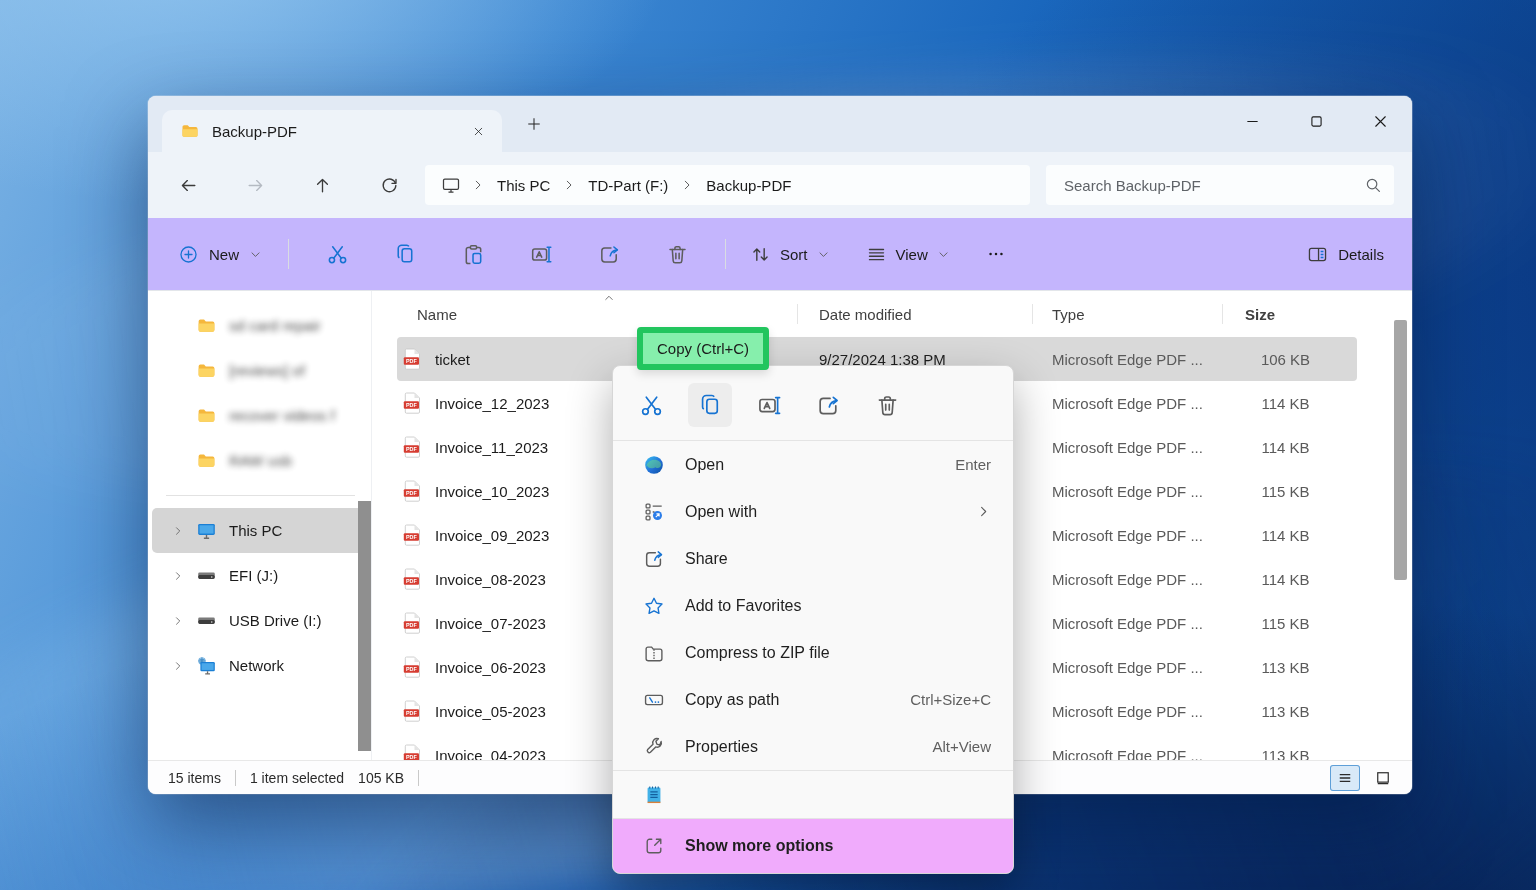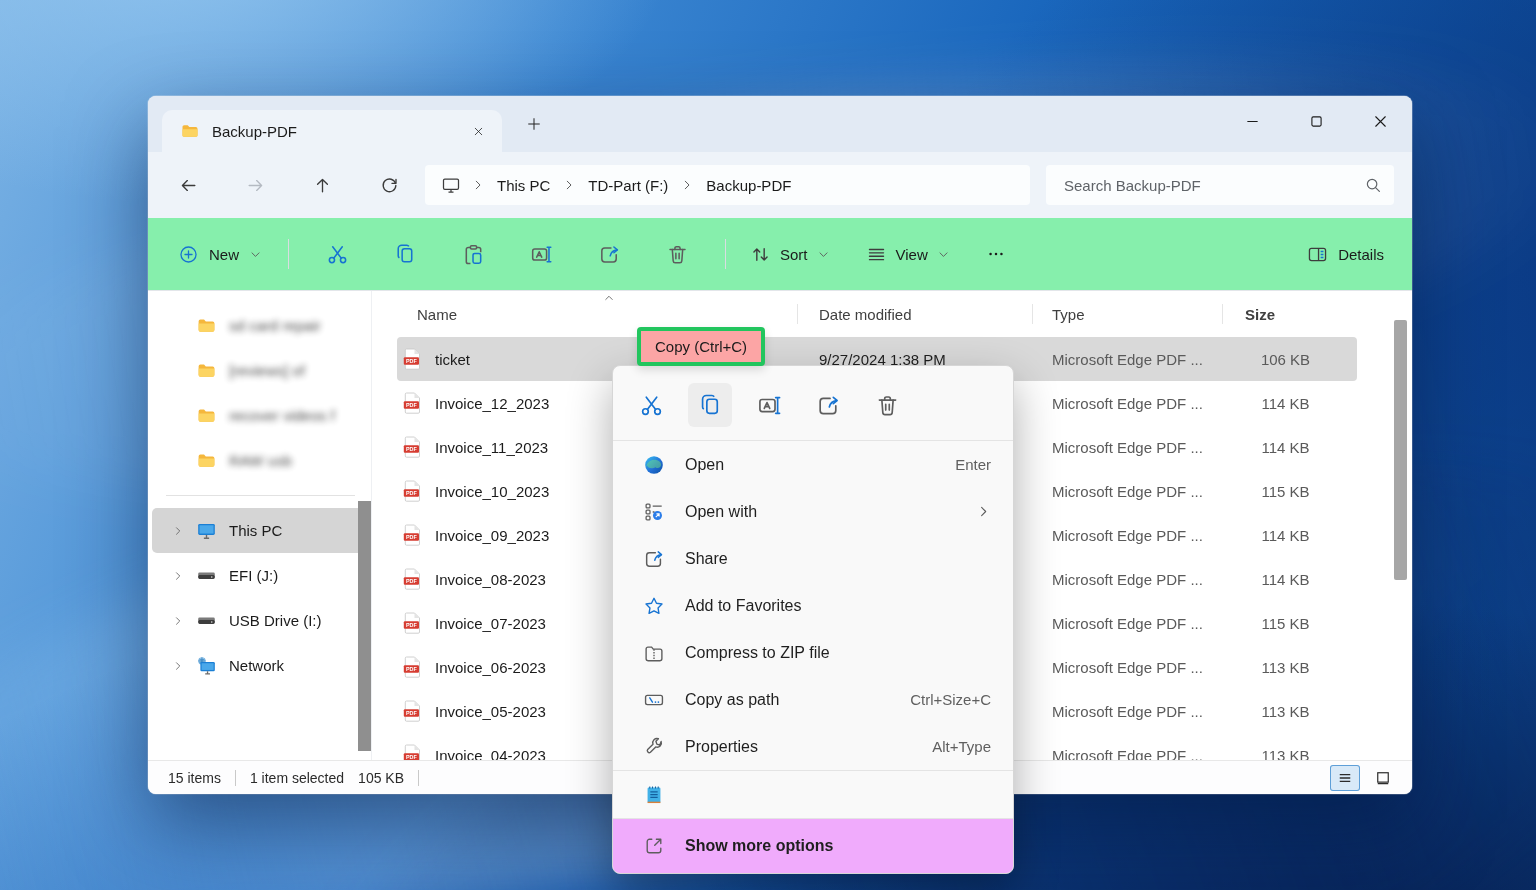--- a/index.html
+++ b/index.html
@@ -54,21 +54,21 @@
   .crumb-field .icon.pc { width:20px; height:20px; margin:0 6px; }
   .crumb-sep { width:14px; height:14px; color:#5a5a5a; margin:0 4px; flex:0 0 auto; }
   .crumb { font-size:15px; padding:3px 8px; border-radius:4px; white-space:nowrap; }
   .search-field { width:348px; height:40px; background:#fbfdfe; border-radius:4px; display:flex; align-items:center;
     padding:0 12px 0 16px; }
   .search-input { border:none; outline:none; background:transparent; flex:1; font-size:15px;
     font-family:"Liberation Sans",sans-serif; color:#333; }
   .search-input::placeholder { color:#5f6368; opacity:1; }
   .search-field .icon { width:18px; height:18px; }
 
-  .toolbar { height:73px; background:#86efac; border-bottom:1px solid #e3e6ea; display:flex; align-items:center;
+  .toolbar { height:73px; background:#c4b5fd; border-bottom:1px solid #e3e6ea; display:flex; align-items:center;
     padding:0 20px 0 18px; flex:0 0 auto; }
   .tb-new { display:flex; align-items:center; gap:10px; padding:9px 12px; border-radius:5px; font-size:15px; }
   .tb-new .icon.plus { width:21px; height:21px; }
   .tb-new .icon.chev { width:13px; height:13px; color:#5a5a5a; }
   .tb-divider { width:1px; height:30px; background:#d9dde2; margin:0 14px; }
   .tb-icon-btn { width:44px; height:40px; margin:0 12px; display:flex; align-items:center; justify-content:center; border-radius:5px; }
   .tb-icon-btn .icon { width:23px; height:23px; }
   .tb-drop { display:flex; align-items:center; gap:9px; padding:9px 10px; border-radius:5px; font-size:15px; margin-right:16px; }
   .tb-drop .icon.main { width:21px; height:21px; }
   .tb-drop .icon.chev { width:13px; height:13px; color:#5a5a5a; }
@@ -118,21 +118,21 @@
   .statusbar { height:34px; background:#fdfdfe; border-top:1px solid #e8e8e8; display:flex; align-items:center;
     padding:0 14px 0 20px; font-size:14px; color:#2b2b2b; flex:0 0 auto; }
   .sb-sep { width:1px; height:16px; background:#c9c9c9; margin:0 14px; }
   .sb-gap { width:14px; }
   .sb-right { margin-left:auto; display:flex; gap:8px; align-items:center; }
   .view-toggle { width:30px; height:26px; display:flex; align-items:center; justify-content:center; border-radius:3px; }
   .view-toggle.selected { background:#d8e9f8; box-shadow:inset 0 0 0 1px #5e9fd8; }
   .view-toggle .icon { width:18px; height:18px; }
 
   
-  .tooltip { position:absolute; left:637px; top:327px; z-index:40; background:#fca5a5; border:4px solid #22c55e;
+  .tooltip { position:absolute; left:637px; top:327px; z-index:40; background:#86efac; border:6px solid #22c55e;
     border-radius:4px; padding:7px 14px; font-size:15px; color:#1b1b1b; box-shadow:0 4px 10px rgba(0,0,0,.13); white-space:nowrap; }
 
   
   .context-menu { position:absolute; left:612px; top:365px; width:402px; z-index:30; background:#f9f9f9;
     border:1px solid #d6d6d6; border-radius:8px; box-shadow:0 18px 45px rgba(0,0,0,.32); padding-top:4px; overflow:hidden; }
   .qa-bar { display:flex; align-items:center; gap:15px; padding:13px 12px 13px 16px; }
   .qa-btn { width:44px; height:44px; border-radius:6px; display:flex; align-items:center; justify-content:center; }
   .qa-btn.active { background:#ededed; }
   .qa-btn .icon { width:25px; height:25px; }
   .menu-sep { height:1px; background:#e4e4e4; }
@@ -894,21 +894,21 @@
         <span class="mi-label">Copy as path</span>
         <span class="mi-shortcut">Ctrl+Size+C</span>
       </div>
       <div class="menu-item">
         <span class="icon mi-icon">
           <svg viewBox="0 0 24 24">
             <path d="M19.8 6a4.6 4.6 0 0 1-5.9 5.9l-5.8 5.8a2.15 2.15 0 0 1-3-3l5.8-5.8A4.6 4.6 0 0 1 16.8 3l-2.7 2.7 1 3.2 3.2 1Z" fill="none" stroke="#5d5d5d" stroke-width="1.5" stroke-linejoin="round"></path>
           </svg>
         </span>
         <span class="mi-label">Properties</span>
-        <span class="mi-shortcut">Alt+Type</span>
+        <span class="mi-shortcut">Alt+View</span>
       </div>
       <div class="menu-sep"></div>
       <div class="menu-item">
         <span class="icon mi-icon">
           <svg viewBox="0 0 24 24">
             <rect x="5" y="3.8" width="14" height="17" rx="1.4" fill="#41b1e8"></rect>
             <rect x="5" y="19.3" width="14" height="1.5" fill="#d9803b"></rect>
             <path d="M8 8.6h8M8 11.6h8M8 14.6h8" stroke="#135f9e" stroke-width="1.4"></path>
             <path d="M7.4 2.6v2.4M10.4 2.6v2.4M13.6 2.6v2.4M16.6 2.6v2.4" stroke="#135f9e" stroke-width="1.1"></path>
           </svg>

